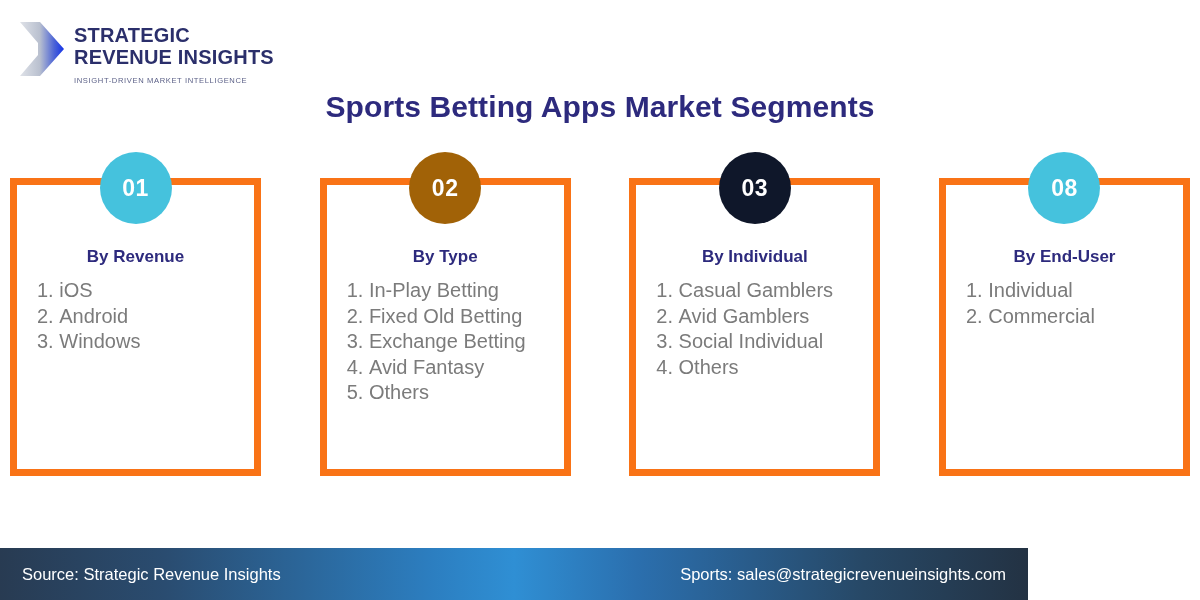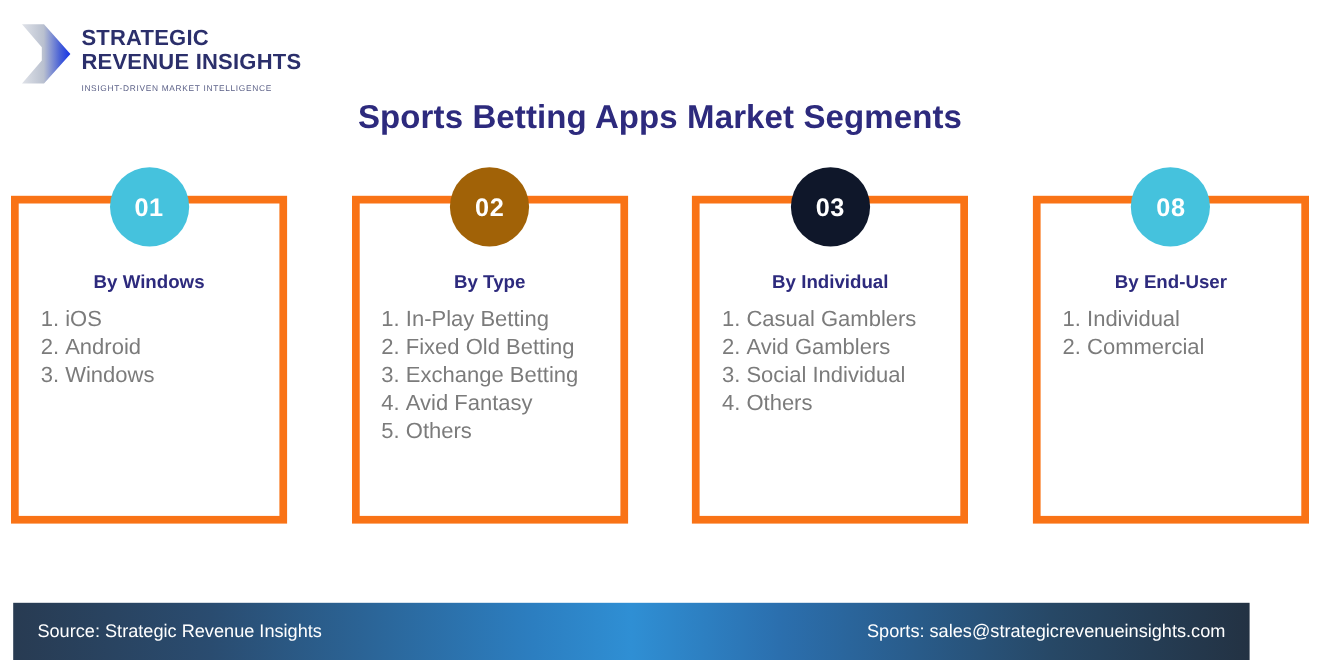--- a/index.html
+++ b/index.html
@@ -113,23 +113,23 @@
     line-height: 25.5px;
     white-space: nowrap;
   }
   .li-num {
     color: #7b7b7b;
   }
 
   
   .footer {
     position: absolute;
-    left: 12px;
+    left: 0;
     top: 548px;
-    width: 1124px;
+    width: 1028px;
     height: 52px;
     background: linear-gradient(90deg,
         #283b52 0%,
         #2a4c70 16%,
         #2c7ec0 42%,
         #2f8fd4 50%,
         #2b6fae 62%,
         #274866 84%,
         #233243 100%);
     display: flex;
@@ -167,21 +167,21 @@
     <div class="logo-tagline">INSIGHT-DRIVEN MARKET INTELLIGENCE</div>
   </span>
 </div>
 
 <div class="page-title">Sports Betting Apps Market Segments</div>
 
 <div class="cards">
 
   <div class="card">
     <div class="card-badge" style="background: rgb(69, 194, 221);">01</div>
-    <div class="card-heading">By Windows</div>
+    <div class="card-heading">By Revenue</div>
     <ul class="card-list">
       <li><span class="li-num">1.&nbsp;</span><span>iOS</span></li>
       <li><span class="li-num">2.&nbsp;</span><span>Android</span></li>
       <li><span class="li-num">3.&nbsp;</span><span>Windows</span></li>
     </ul>
   </div>
 
   <div class="card">
     <div class="card-badge" style="background: #a16207;">02</div>
     <div class="card-heading">By Type</div>

